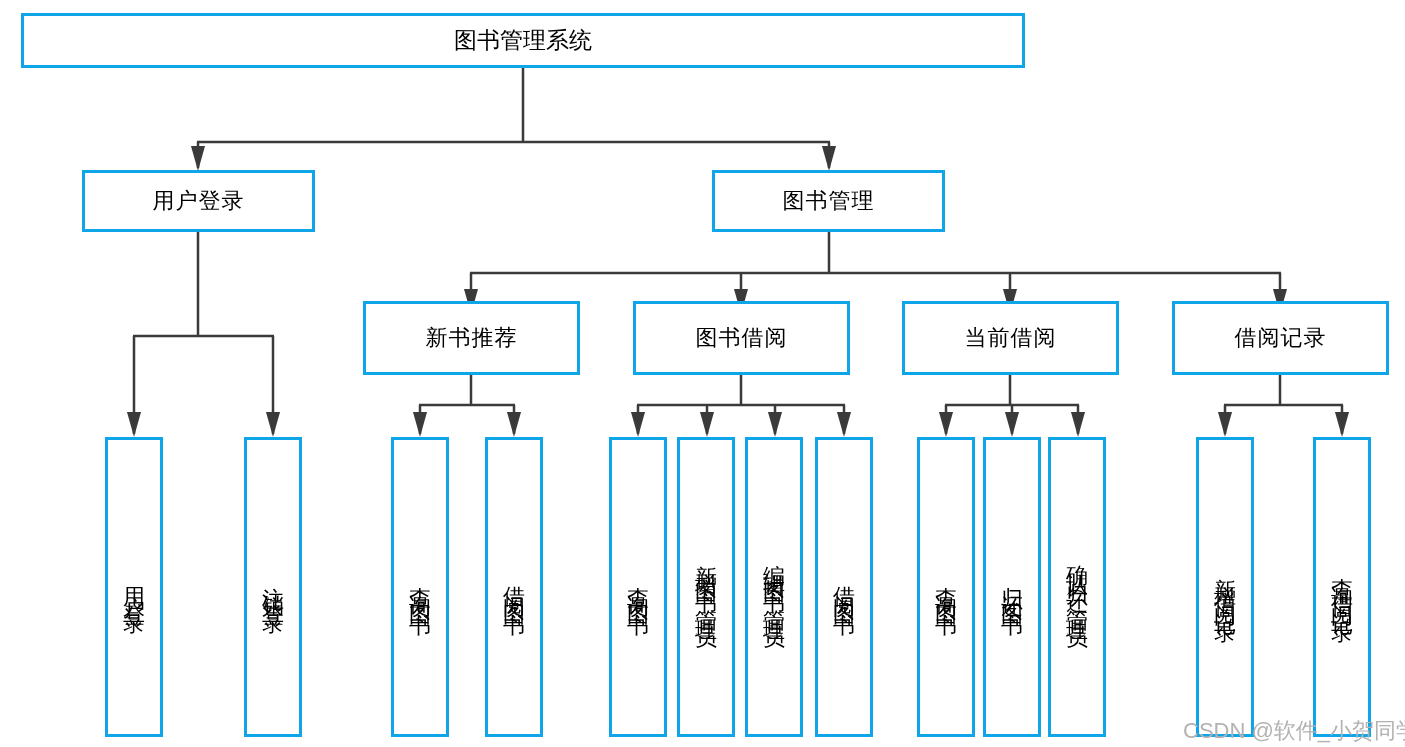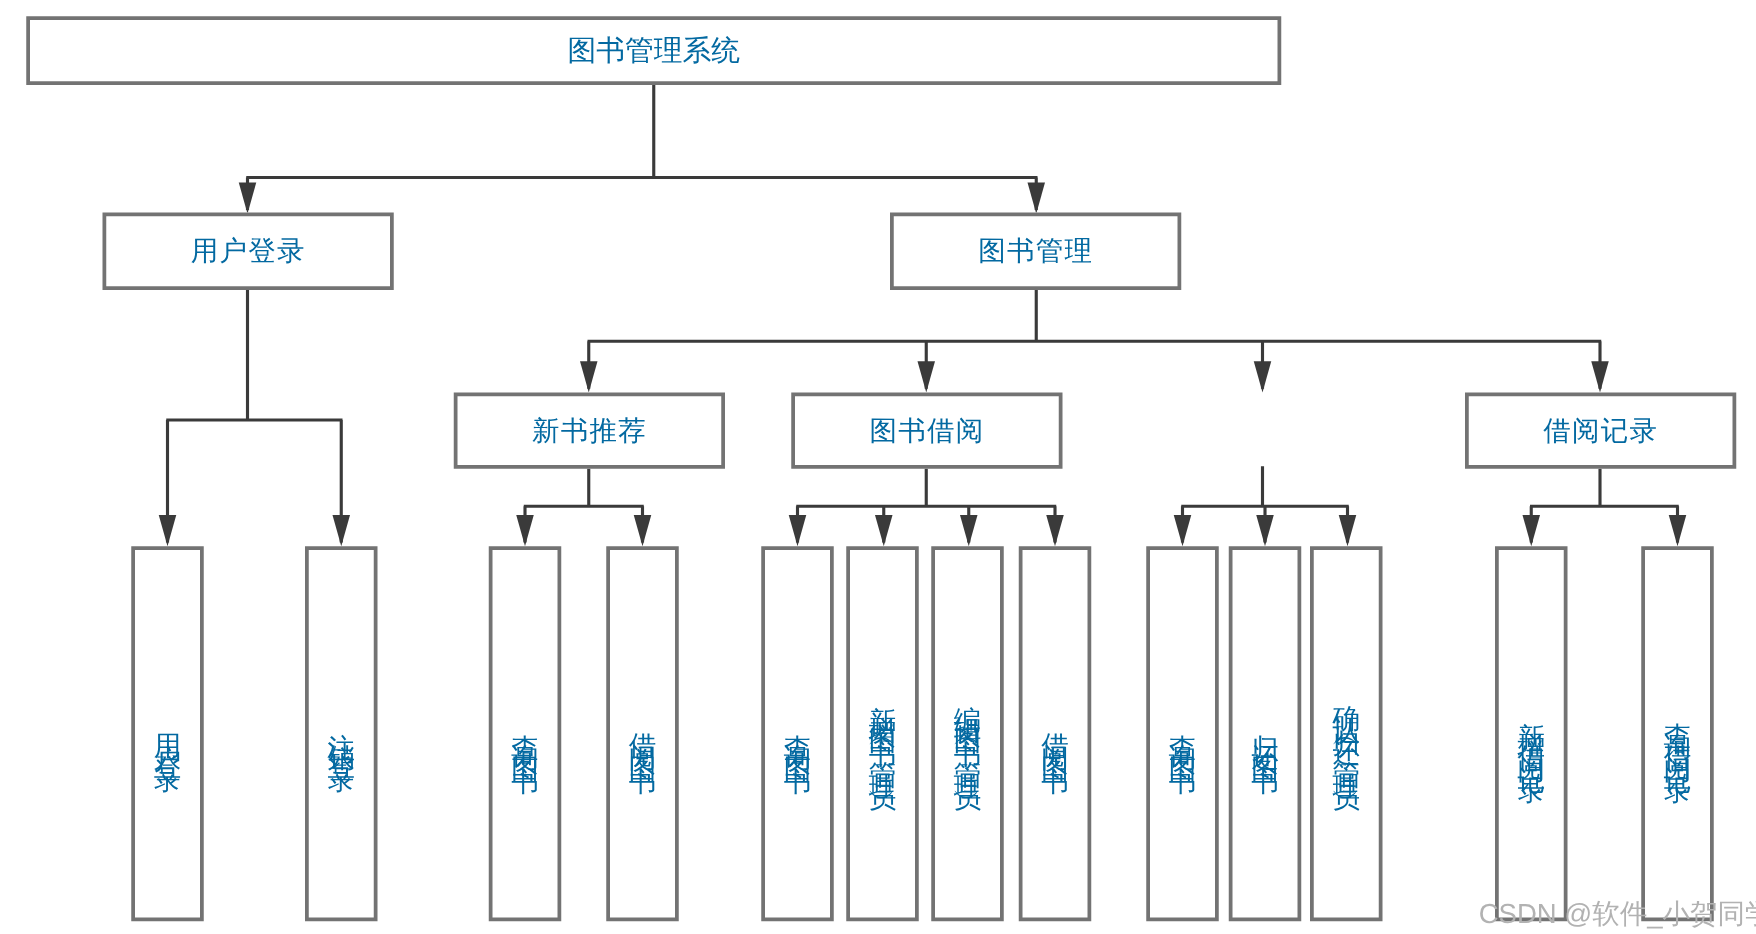--- a/index.html
+++ b/index.html
@@ -13,43 +13,43 @@
   }
   .connectors {
     position: absolute;
     left: 0; top: 0;
     z-index: 1;
   }
   .node {
     position: absolute;
     box-sizing: border-box;
     background: #ffffff;
-    border: 3px solid #737373;
+    border: 3px solid #0ea5e9;
     display: flex;
     align-items: center;
     justify-content: center;
-    color: #0369a1;
+    color: #000000;
     z-index: 2;
   }
   .hnode { font-size: 22px; letter-spacing: 1px; }
   .root-node { font-size: 23px; }
   .vnode span {
     writing-mode: vertical-rl;
     text-orientation: mixed;
     font-size: 22px;
     line-height: 1;
     letter-spacing: 9px;
     white-space: nowrap;
   }
   
   .root-node      { left: 21px;   top: 13px;  width: 1004px; height: 55px; }
   .lvl2           { top: 170px;   width: 233px; height: 62px; }
   .n-user-login   { left: 82px; }
   .n-book-mgmt    { left: 712px; text-align: right; }
-  .lvl3           { top: 314px;   width: 217px; height: 61px; }
+  .lvl3           { top: 301px;   width: 217px; height: 74px; }
   .n-recommend    { left: 363px; }
   .n-borrow       { left: 633px; }
   .n-current      { left: 902px; }
   .n-records      { left: 1172px; }
   .leaf           { top: 437px;   width: 58px;  height: 300px; }
   .lf-1  { left: 105px; }  .lf-2  { left: 244px; }
   .lf-3  { left: 391px; }  .lf-4  { left: 485px; }
   .lf-5  { left: 609px; }  .lf-6  { left: 677px; }
   .lf-7  { left: 745px; }  .lf-8  { left: 815px; }
   .lf-9  { left: 917px; }  .lf-10 { left: 983px; }
@@ -120,20 +120,23 @@
   <div class="node hnode lvl2 n-book-mgmt">
     <span>图书管理</span>
   </div>
 
   <div class="node hnode lvl3 n-recommend">
     <span>新书推荐</span>
   </div>
   <div class="node hnode lvl3 n-borrow">
     <span>图书借阅</span>
   </div>
+  <div class="node hnode lvl3 n-current">
+    <span>当前借阅</span>
+  </div>
   <div class="node hnode lvl3 n-records">
     <span>借阅记录</span>
   </div>
 
   <div class="node vnode leaf lf-1">
     <span>用户登录</span>
   </div>
   <div class="node vnode leaf lf-2">
     <span>注销登录</span>
   </div>

